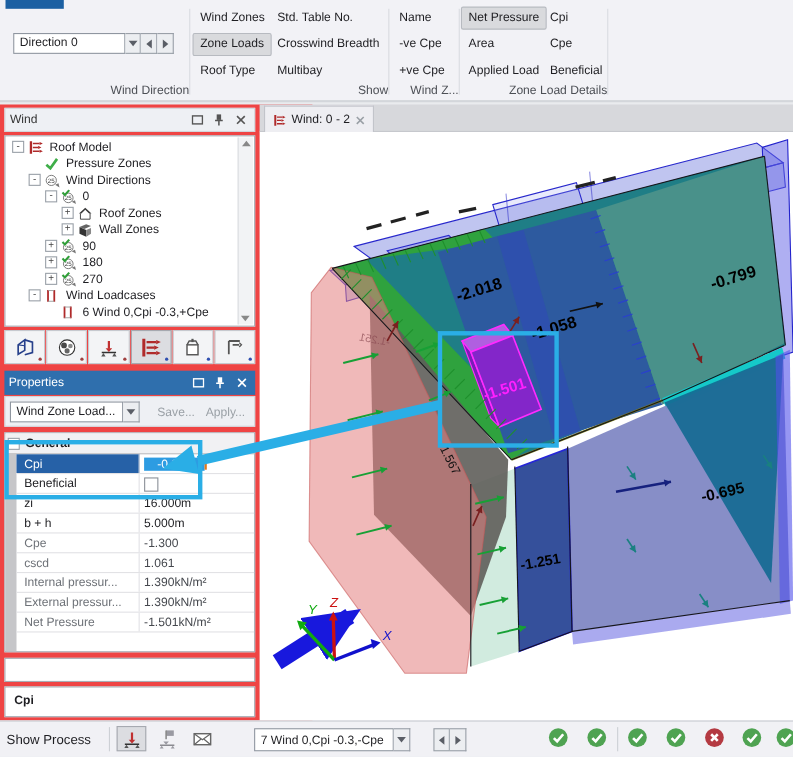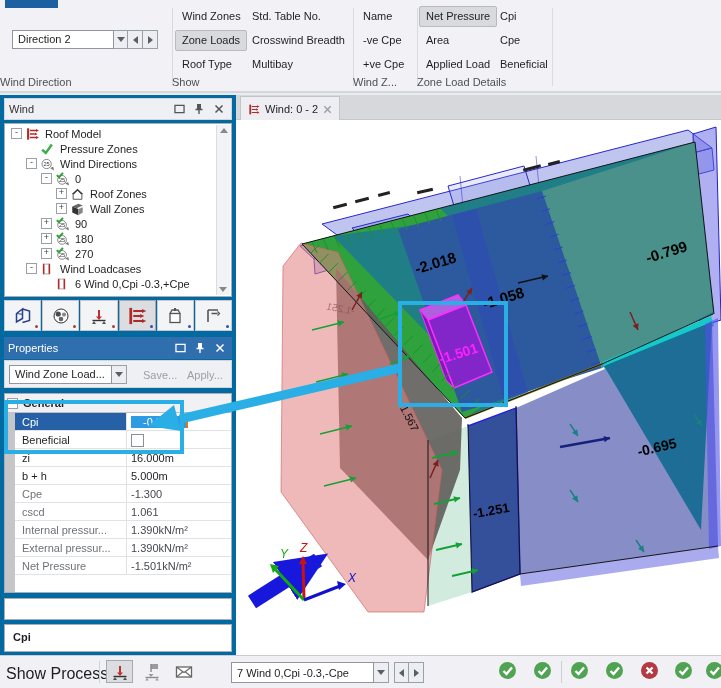--- a/index.html
+++ b/index.html
@@ -2,32 +2,32 @@
 <html style="--selection: #2661a7; --edit_selection: #2d9ce2; --caret: #e07818; --ok: #4fa352; --error: #b43a42; --callout: #2aaee6; --magenta: #ff2bff; --title_active: #2f6fad; --tab_stub: #1c60a2;"><head>
 <meta charset="utf-8">
 <style>
   html,body{margin:0;padding:0}
   body{width:721px;height:688px;position:relative;overflow:hidden;
        font-family:"Liberation Sans",sans-serif;font-size:11px;color:#1e1e22;background:#e9ebee}
   
   #ribbon{position:absolute;left:0;top:0;width:721px;height:93px;background:#f2f2f6;border-bottom:2px solid #d3d6db;box-sizing:border-box}
   #tab-stub{position:absolute;left:5px;top:0;width:53px;height:8px;background:#1c60a2}
   .gdiv{position:absolute;top:8px;height:78px;width:1px;background:#d9dbe0}
-  .glabel{position:absolute;bottom:3px;color:#4c4f55;text-align:left;white-space:nowrap}
+  .glabel{position:absolute;bottom:3px;color:#4c4f55;text-align:right;white-space:nowrap}
   .rcol{position:absolute;top:6px;display:flex;flex-direction:column;align-items:flex-start}
   .rbtn{height:19px;line-height:19px;padding:0 6px;margin-bottom:3px;border:1px solid transparent;border-radius:2px;white-space:nowrap;cursor:default}
   .rbtn.active{background:#d9dadd;border-color:#b7bac0}
   .combo{position:absolute;display:flex;height:19px}
   .combo-field{background:#fff;border:1px solid #8f96a0;padding:2px 4px 0 5px;box-sizing:border-box;white-space:nowrap;overflow:hidden}
   .sq-btn{width:15px;height:19px;background:#eceef1;border:1px solid #9aa0a8;border-left:none;display:flex;align-items:center;justify-content:center;box-sizing:border-box}
   .tri-down{width:0;height:0;border-left:4px solid transparent;border-right:4px solid transparent;border-top:5px solid #5a5e66}
   .tri-left{width:0;height:0;border-top:4px solid transparent;border-bottom:4px solid transparent;border-right:5px solid #5a5e66}
   .tri-right{width:0;height:0;border-top:4px solid transparent;border-bottom:4px solid transparent;border-left:5px solid #5a5e66}
   
-  #dock{position:absolute;left:0;top:95px;width:284px;height:560px;background:#0369a1}
+  #dock{position:absolute;left:0;top:95px;width:284px;height:560px;background:#ef4444}
   .ptitle{position:absolute;left:4px;width:228px;height:22px;display:flex;align-items:center;padding:0 4px;box-sizing:border-box}
   .ptitle .t{flex:1}
   .ticon{width:16px;height:14px;margin-left:4px;display:flex;align-items:center;justify-content:center}
   #wind-title{top:3px;background:#eef0f4;color:#333;border:1px solid #d2d5da}
   #props-title{top:242px;background:#2f6fad;color:#fff}
   #tree-box{position:absolute;left:4px;top:28px;width:228px;height:174px;background:#fff;border:1px solid #a8acb4;box-sizing:border-box;overflow:hidden}
   .trow{height:15px;display:flex;align-items:center;white-space:nowrap}
   .exp{width:9px;height:9px;border:1px solid #9aa0a8;background:#fff;font-size:9px;line-height:7px;text-align:center;margin-right:3px;flex:none;color:#444}
   .tico{width:16px;height:14px;margin-right:4px;flex:none}
   #tree-sb{position:absolute;right:1px;top:1px;width:13px;height:170px;background:#f2f3f5;border-left:1px solid #dadce0}
@@ -65,21 +65,21 @@
   .ind.ok{background:var(--ok)} .ind.error{background:var(--error)}
   #overlay{position:absolute;left:0;top:0;width:721px;height:688px;pointer-events:none;z-index:60}
 </style>
 </head>
 <body>
 
 <div id="ribbon">
   <div id="tab-stub"></div>
 
   <div class="combo" style="left:12px;top:30px;width:146px">
-    <div class="combo-field" style="width:103px">Direction 2</div>
+    <div class="combo-field" style="width:103px">Direction 0</div>
     <div class="sq-btn">
         <span class="tri-down"></span>
       </div>
     <div class="sq-btn">
         <span class="tri-left"></span>
       </div>
     <div class="sq-btn">
         <span class="tri-right"></span>
       </div>
   </div>
@@ -577,21 +577,21 @@
       </g>
   <g id="axis-labels" font-style="italic" font-size="12">
         <text x="348" y="582" fill="#1111cc" font-family="&quot;Liberation Sans&quot;,sans-serif">X</text>
         <text x="280" y="558" fill="#11aa11" font-family="&quot;Liberation Sans&quot;,sans-serif">Y</text>
         <text x="300" y="552" fill="#cc1111" font-family="&quot;Liberation Sans&quot;,sans-serif">Z</text>
       </g>
 </svg>
 </div>
 
 <div id="statusbar">
-  <span style="position:absolute;left:6px;top:9px;font-size:16px">Show Process</span>
+  <span style="position:absolute;left:6px;top:9px;font-size:12px">Show Process</span>
   <div class="sdiv" style="left:99px"></div>
   <div id="sb-tools">
       <div class="sbtn active" style="left: 106px;">
         <svg width="20" height="20" viewBox="0 0 20 20">
           <path d="M3.5 14.5h13" stroke="#333" stroke-width="1.4"></path>
           <path d="M10 4v7" stroke="#c03030" stroke-width="2"></path>
           <path d="M10 14l-3-3.5h6z" fill="#c03030"></path>
           <path d="M5 15l-2 3h4zM15 15l-2 3h4z" fill="#555"></path>
         </svg>
       </div>
@@ -605,21 +605,21 @@
         </svg>
       </div>
       <div class="sbtn" style="left: 170px;">
         <svg width="20" height="20" viewBox="0 0 20 20">
           <rect x="2.5" y="5" width="15" height="10" fill="#fff" stroke="#666" stroke-width="1.3"></rect>
           <path d="M2.5 5l7.5 5.5L17.5 5M2.5 15l6-5M17.5 15l-6-5" fill="none" stroke="#666" stroke-width="1.1"></path>
         </svg>
       </div>
     </div>
   <div class="combo" style="left:231px;top:6px;width:160px;height:21px">
-    <div class="combo-field" style="width:143px;height:21px;padding-top:4px">7 Wind 0,Cpi -0.3,-Cpe</div>
+    <div class="combo-field" style="width:127px;height:21px;padding-top:4px">7 Wind 0,Cpi -0.3,-Cpe</div>
     <div class="sq-btn" style="height:21px">
         <span class="tri-down"></span>
       </div>
   </div>
   <div class="combo" style="left:394px;top:6px;height:21px">
     <div class="sq-btn" style="height:21px;border-left:1px solid #9aa0a8">
         <span class="tri-left"></span>
       </div>
     <div class="sq-btn" style="height:21px">
         <span class="tri-right"></span>

